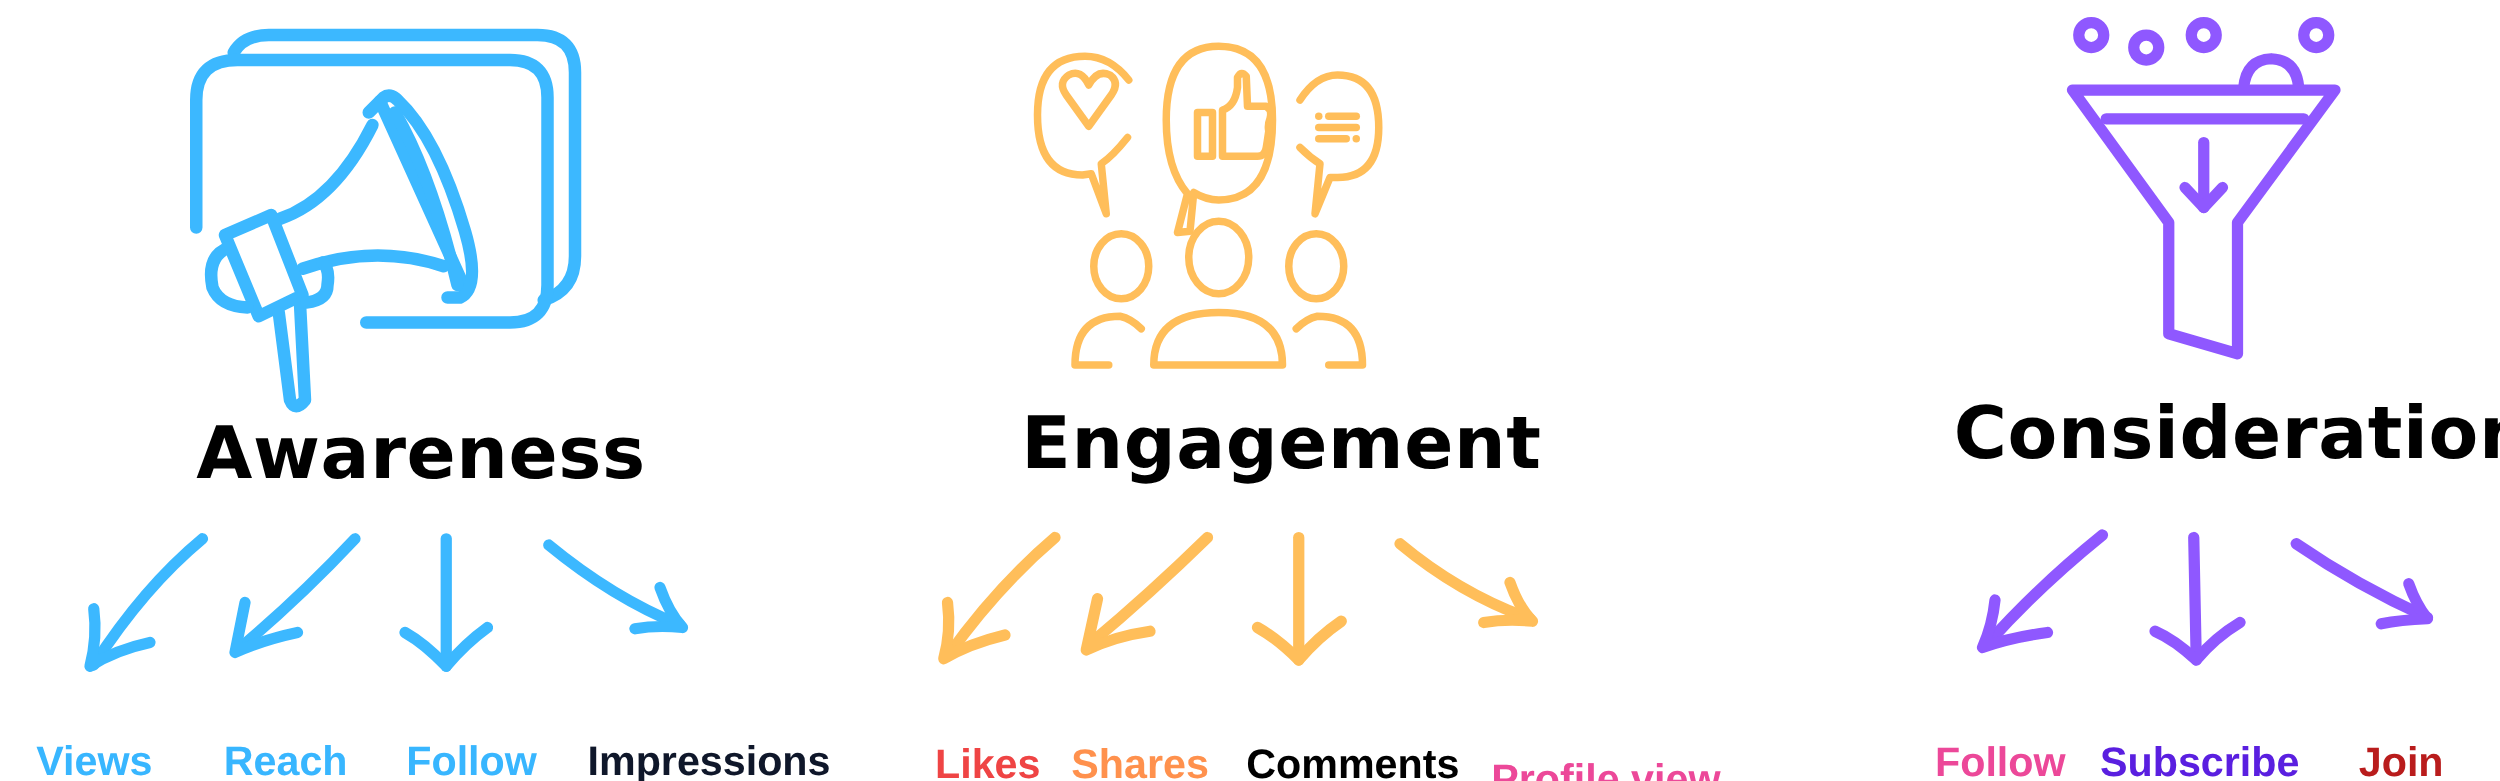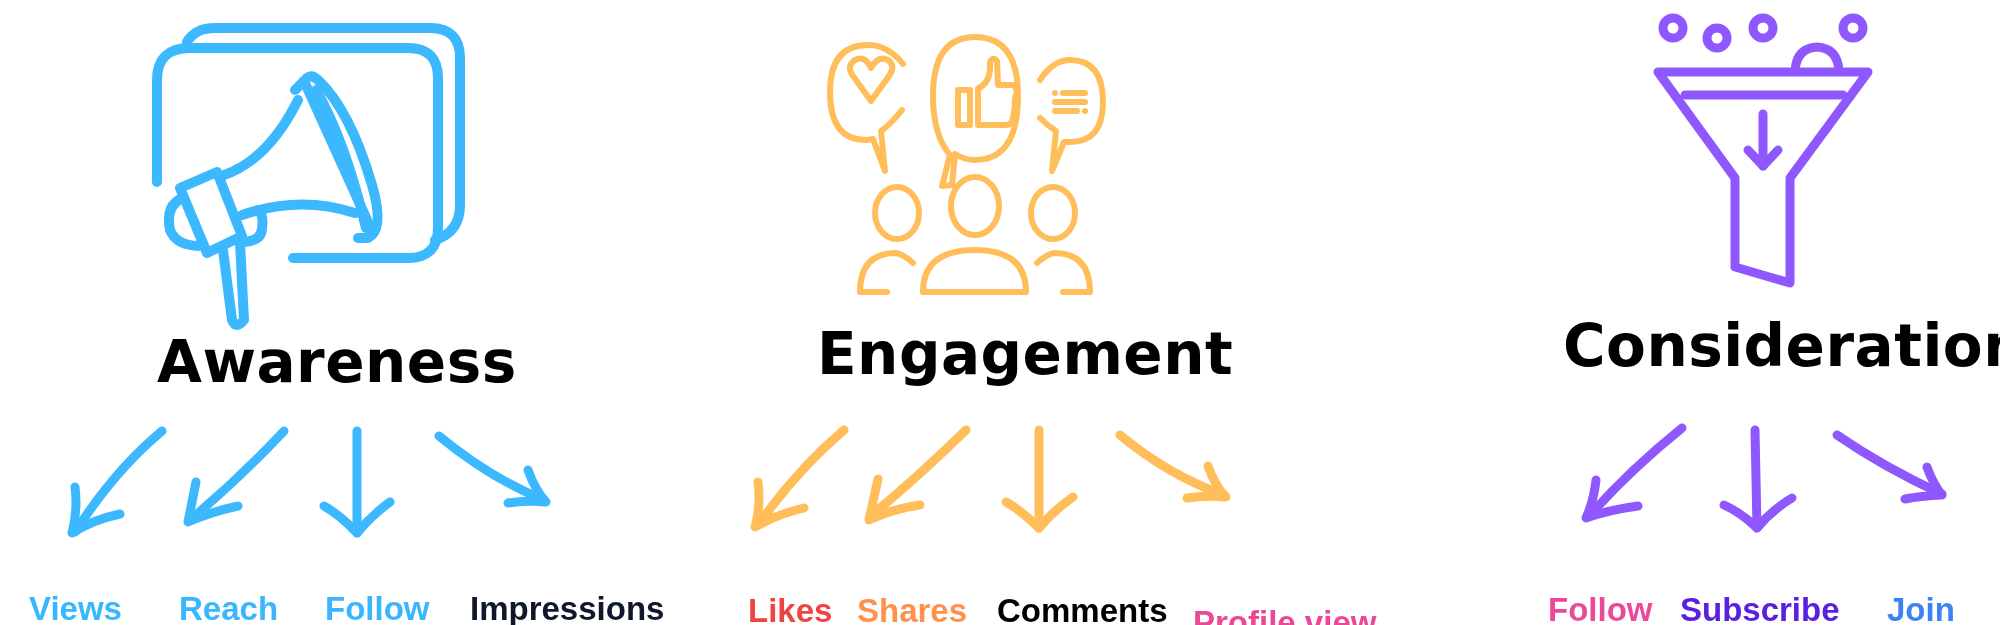--- a/index.html
+++ b/index.html
@@ -157,14 +157,14 @@
       </g>
       <g>
         <path d="M1837 435 Q1885 468 1942 494"></path>
         <path d="M1927 467 Q1933 484 1942 495 Q1920 496 1905 499"></path>
       </g>
     </g>
   </svg>
 
   <div class="metric" style="left:1548px;top:557px;color:#ec4899;">Follow</div>
   <div class="metric" style="left:1680px;top:557px;color:#5a1fe0;">Subscribe</div>
-  <div class="metric" style="left:1887px;top:557px;color:#3b82f6;">Join</div>
+  <div class="metric" style="left:1887px;top:557px;color:#b91c1c;">Join</div>
 </div>
 
 </body></html>

